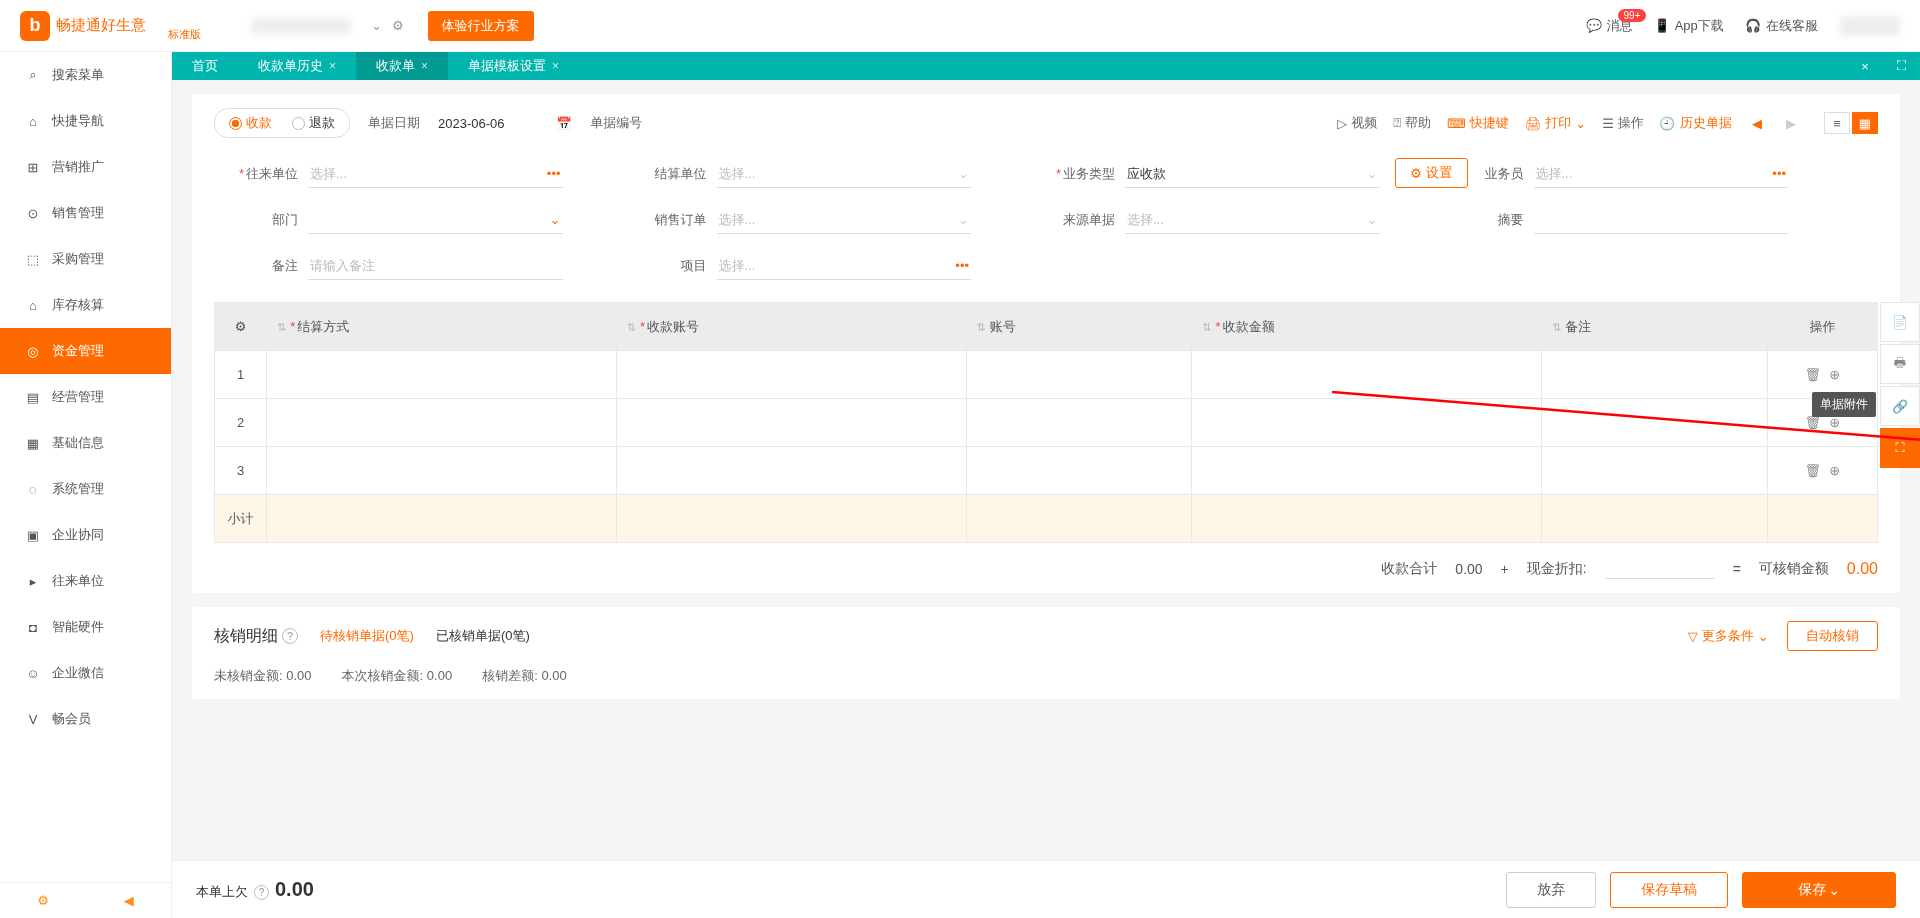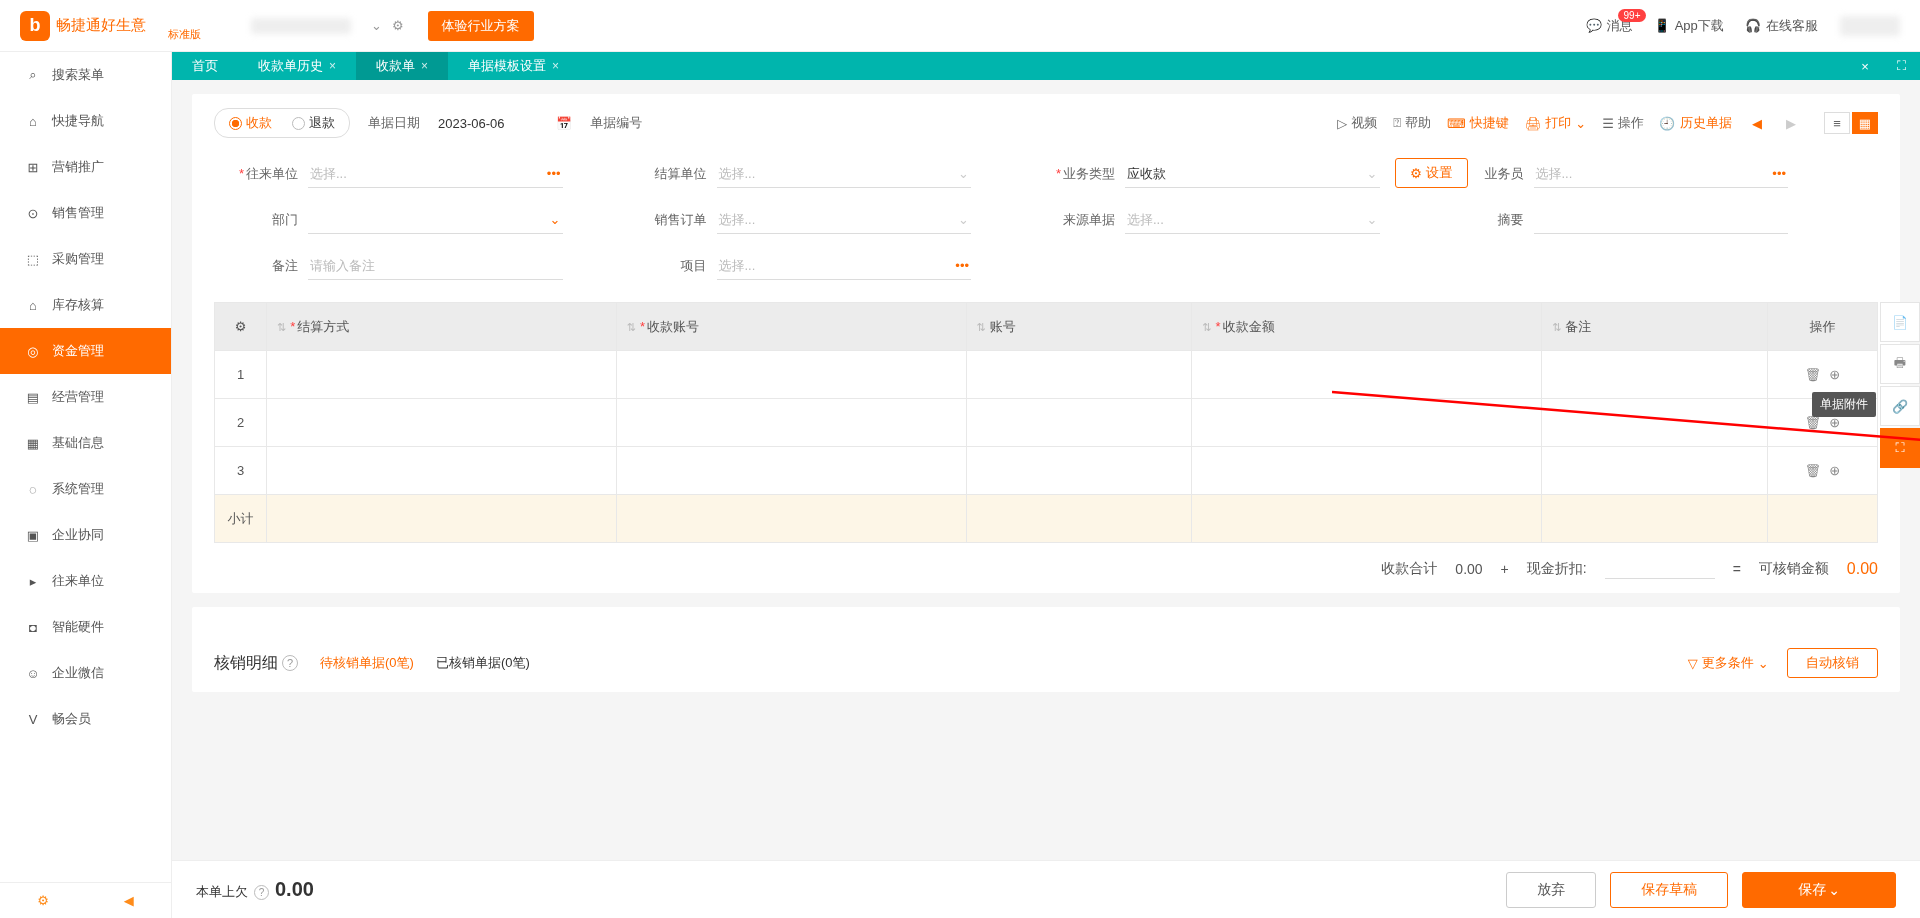--- a/index.html
+++ b/index.html
@@ -86,21 +86,21 @@
 .row-act { color: #888; cursor: pointer; margin: 0 4px; }
 .tbl th:first-child, .tbl td:first-child { width: 52px; text-align: center; }
 .tbl th:last-child, .tbl td:last-child { width: 110px; text-align: center; }
 
 
 .summary-line { display: flex; justify-content: flex-end; align-items: center; gap: 18px; margin-top: 16px; font-size: 14px; color: #555; }
 .summary-line .val-orange { color: #ff6a00; font-size: 16px; }
 .summary-line input { width: 110px; border: none; border-bottom: 1px solid #dcdcdc; outline: none; padding: 2px; }
 
 
-.wo-head { display: flex; align-items: center; gap: 22px; margin-top: 27px; }
+.wo-head { display: flex; align-items: center; gap: 22px; }
 .wo-title { font-size: 16px; color: #333; display: flex; align-items: center; gap: 4px; }
 .wo-help { width: 16px; height: 16px; border: 1px solid #bbb; border-radius: 50%; font-size: 11px; display: flex; align-items: center; justify-content: center; color: #999; }
 .wo-tab { cursor: pointer; }
 .wo-tab.active { color: #ff6a00; }
 .wo-right { margin-left: auto; display: flex; align-items: center; gap: 18px; }
 .wo-more { color: #ff6a00; cursor: pointer; display: flex; align-items: center; gap: 4px; }
 .btn-outline-orange.sm { padding: 5px 18px; }
 .wo-amounts { margin-top: 16px; display: flex; gap: 30px; color: #666; }
 
 
@@ -471,20 +471,25 @@
             <span class="wo-tab">已核销单据(0笔)</span>
             <div class="wo-right">
               <div class="wo-more">
                 <span>▽</span>
                 <span>更多条件</span>
                 <span>⌄</span>
               </div>
               <button class="btn-outline-orange sm">自动核销</button>
             </div>
           </div>
+          <div class="wo-amounts">
+            <span><span>未核销金额:</span> <span>0.00</span></span>
+            <span><span>本次核销金额:</span> <span>0.00</span></span>
+            <span><span>核销差额:</span> <span>0.00</span></span>
+          </div>
         </div>
       </div>
 
       <div class="bottom-bar">
         <div class="owed">
           <span>本单上欠</span>
           <span class="help">?</span>
           <span class="amt">0.00</span>
         </div>
         <div class="bottom-actions">

